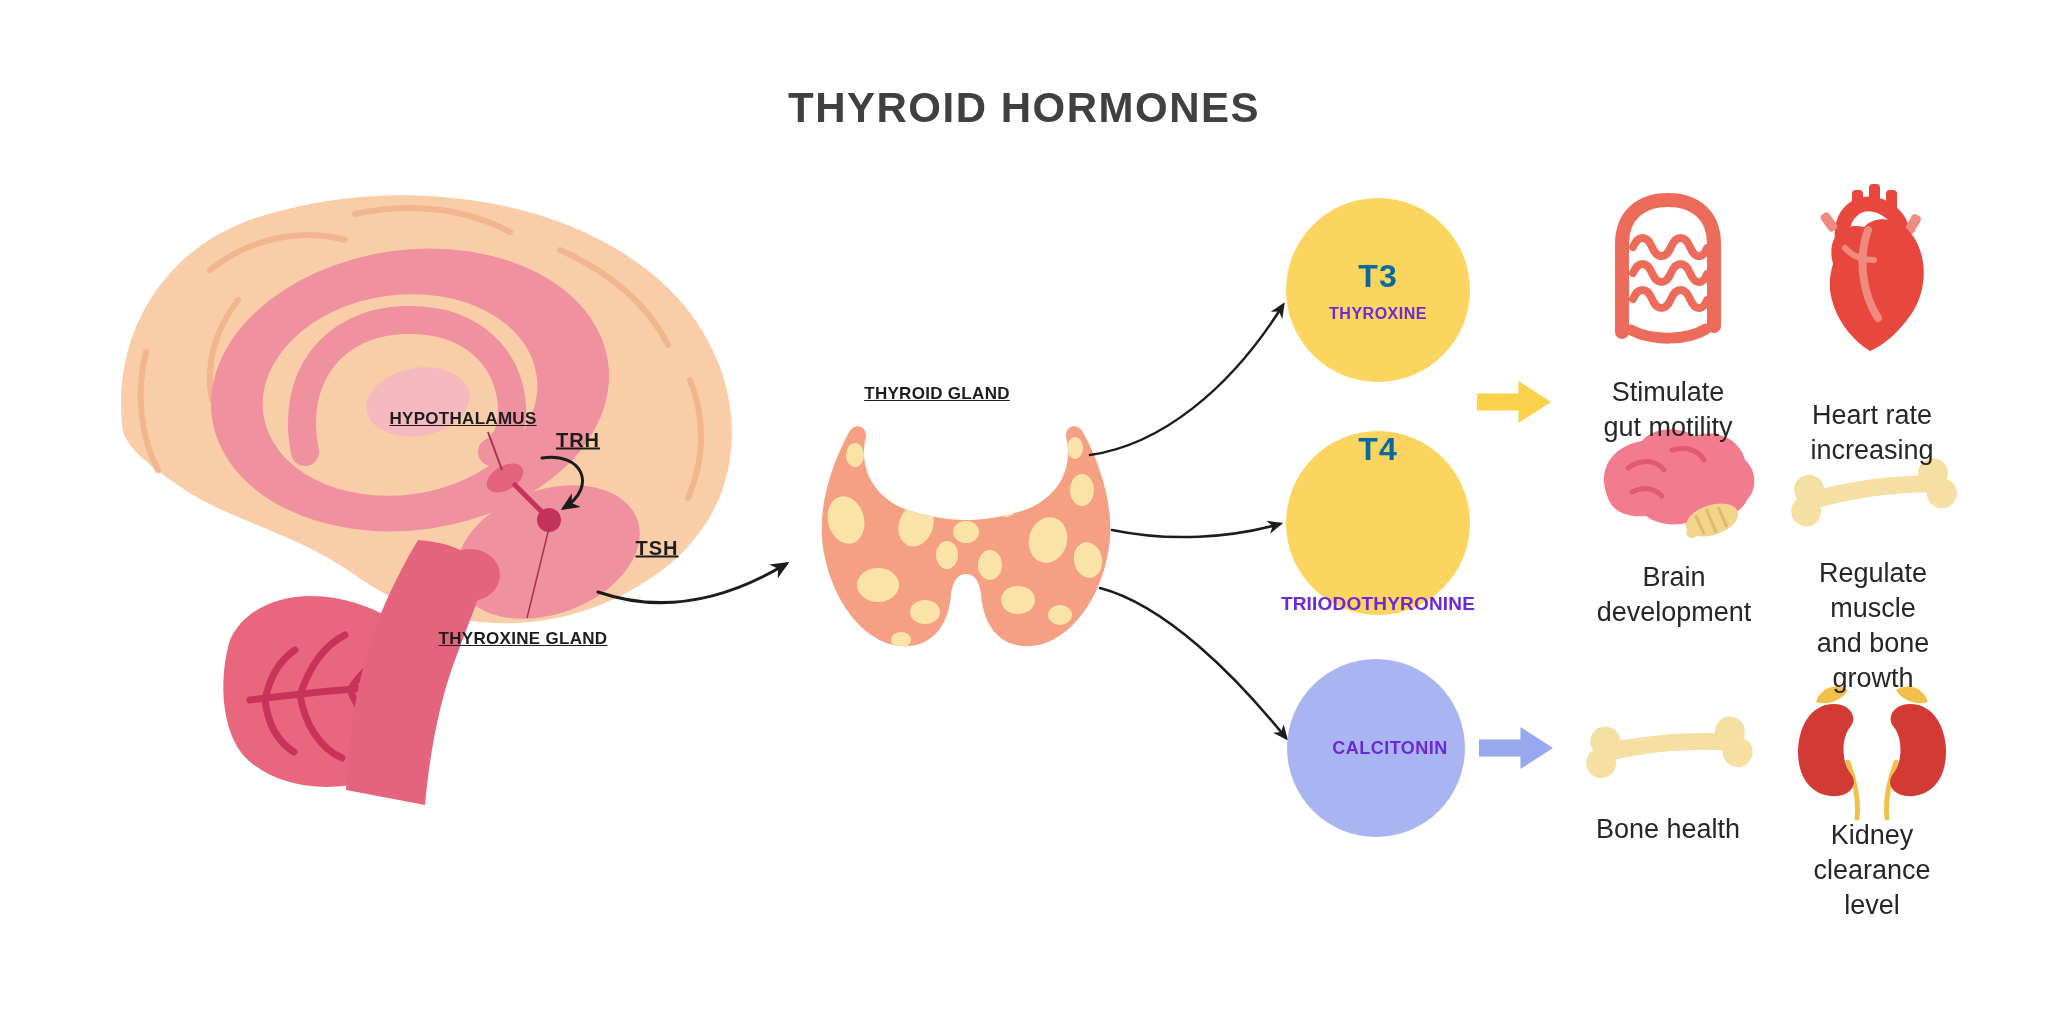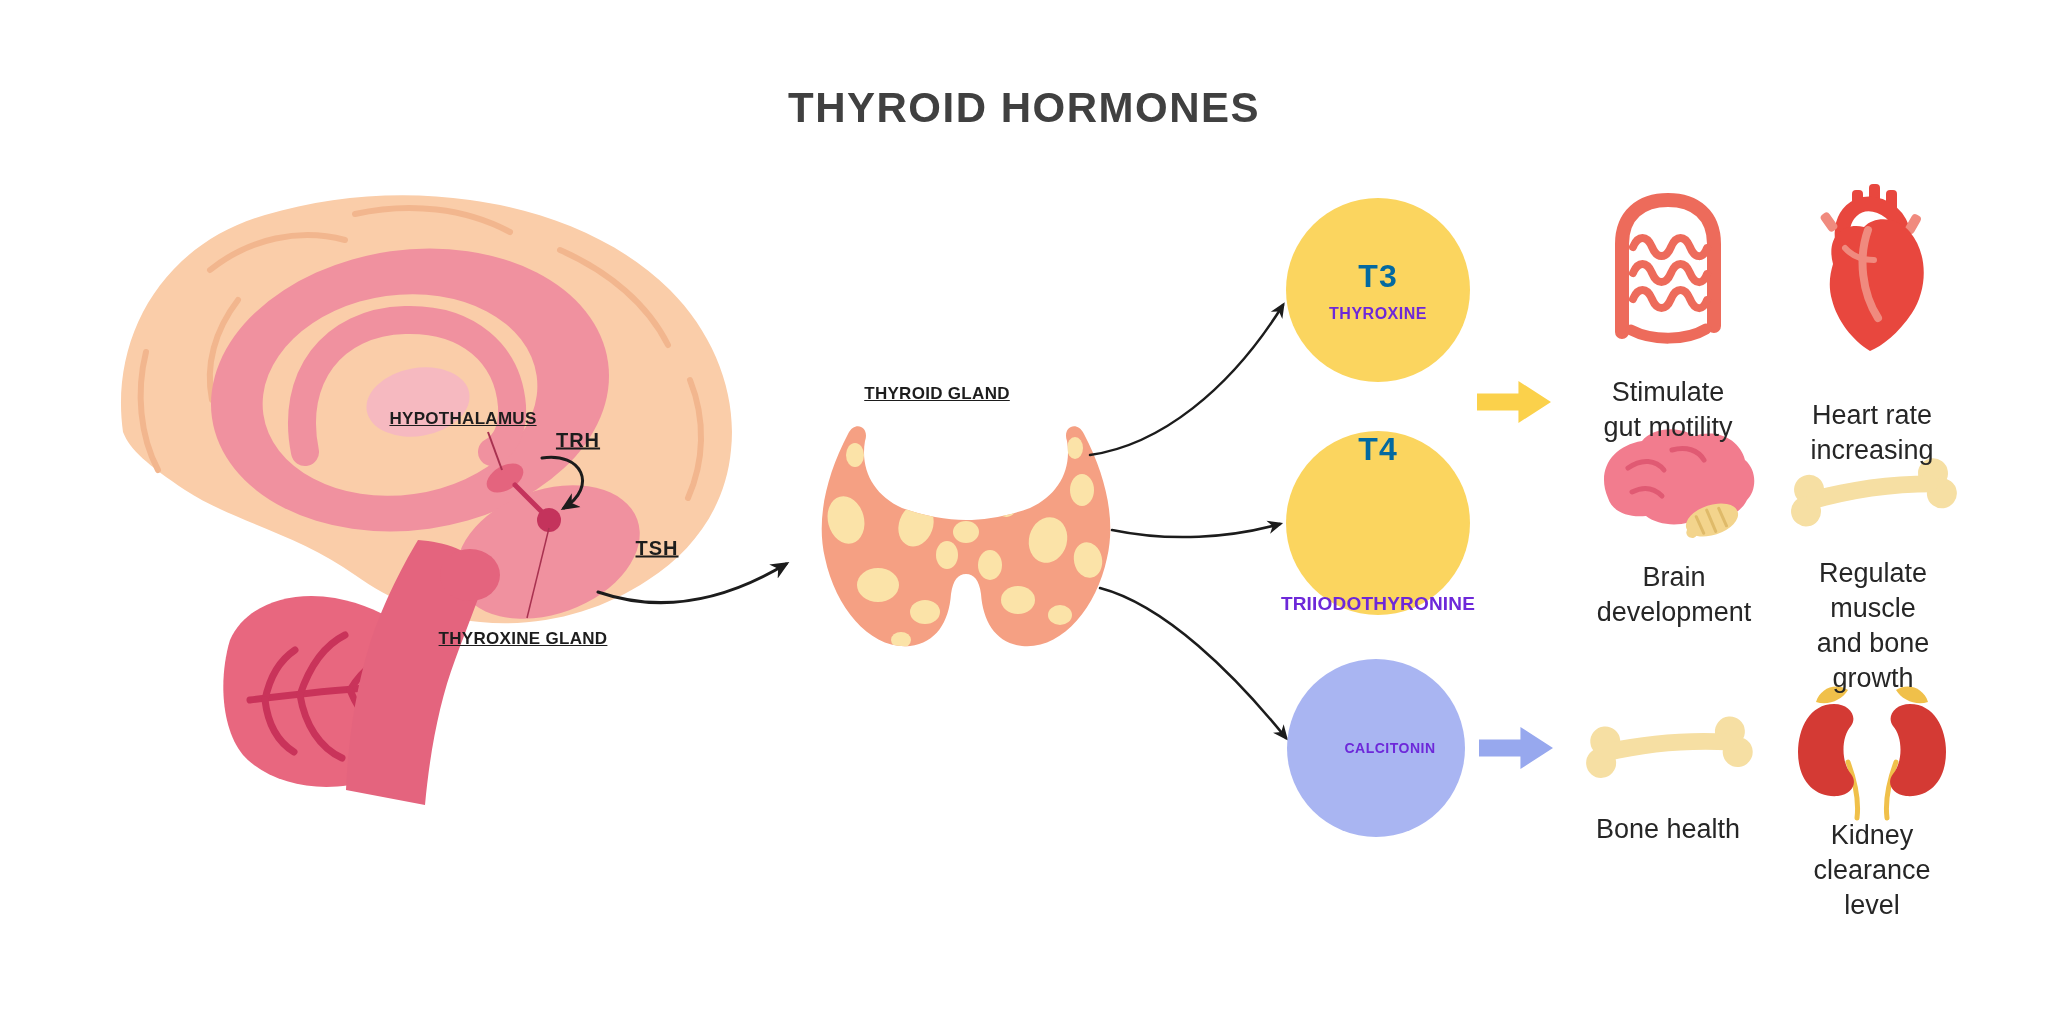--- a/index.html
+++ b/index.html
@@ -18,21 +18,21 @@
   }
   .lbl.big{font-size:20px;letter-spacing:1px;}
   .circle{
     position:absolute;border-radius:50%;
     display:flex;flex-direction:column;align-items:center;justify-content:center;
     text-align:center;
   }
   .abbr{font-size:32px;font-weight:bold;letter-spacing:1px;color:#0369a1;}
   .hname{font-size:16px;font-weight:bold;letter-spacing:.5px;margin-top:10px;color:#6d28d9;}
   .hname.small{font-size:19px;letter-spacing:.2px;}
-  .hname.solo{font-size:14px;margin-top:0;margin-left:28px;}
+  .hname.solo{font-size:18px;margin-top:0;margin-left:28px;}
   .block-arrow{
     position:absolute;width:74px;height:42px;
     clip-path:polygon(0 30%,56% 30%,56% 0,100% 50%,56% 100%,56% 70%,0 70%);
   }
   .fx-label{
     position:absolute;transform:translateX(-50%);
     font-size:27px;line-height:1.3;color:#262626;text-align:center;white-space:pre-line;
   }
 </style>
 </head>

